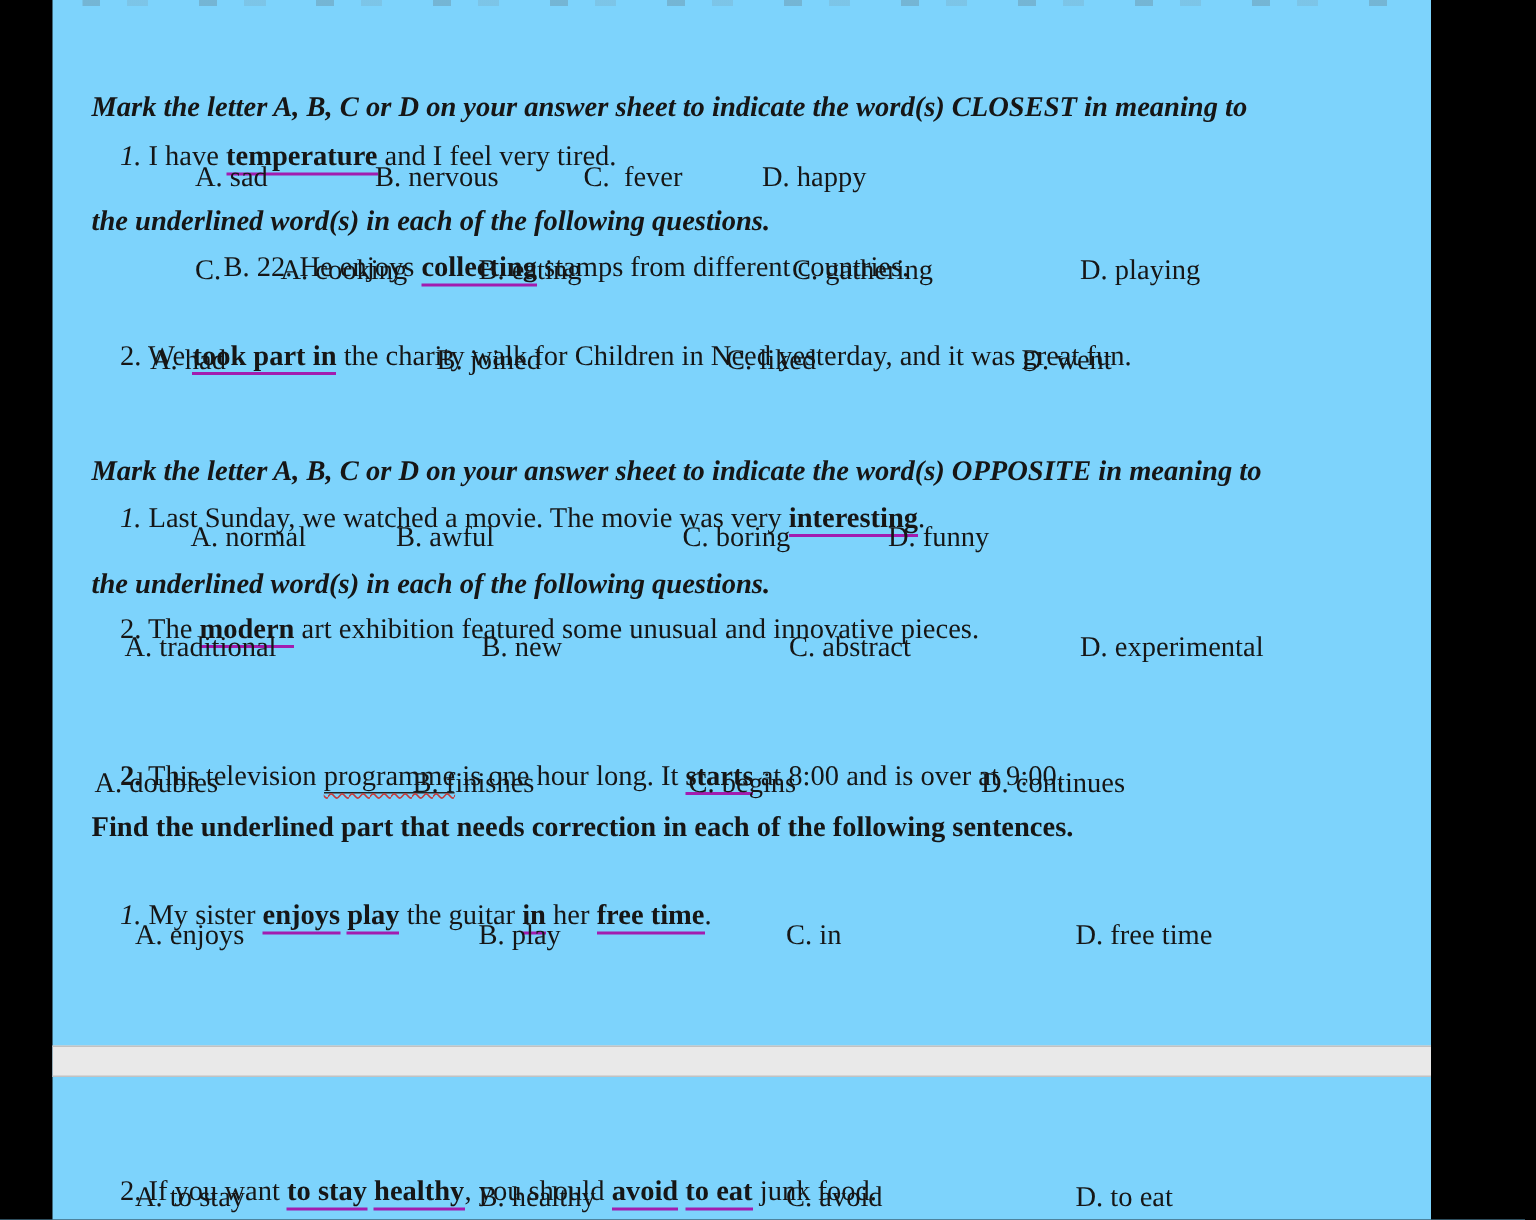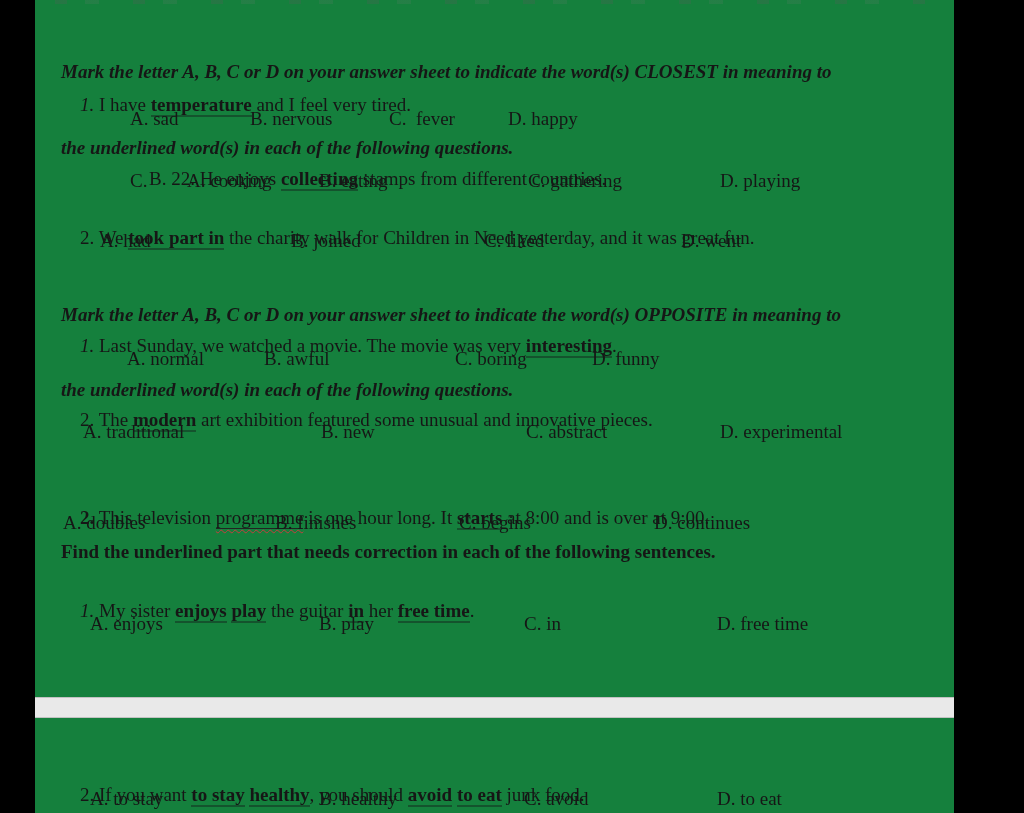--- a/index.html
+++ b/index.html
@@ -4,37 +4,37 @@
 <style>
   html,body{margin:0;padding:0;}
   body{
     width:1024px;height:813px;background:#000;position:relative;overflow:hidden;
     font-family:"Liberation Serif","DejaVu Serif",serif;
   }
   .letterbox{position:absolute;top:0;bottom:0;background:#000;}
   .letterbox.left{left:0;width:35px;}
   .letterbox.right{left:954px;width:70px;}
   .page{
-    position:absolute;left:35px;top:0;width:919px;height:813px;background:#15803d;
+    position:absolute;left:35px;top:0;width:919px;height:813px;background:#7dd3fc;
     color:#161616;font-size:19px;
   }
   .edge-artifact{
     position:absolute;left:20px;top:0;width:880px;height:4px;opacity:.45;
     background:repeating-linear-gradient(90deg,
       rgba(90,90,90,.55) 0 12px, transparent 12px 30px,
       rgba(120,120,120,.35) 30px 44px, transparent 44px 78px);
   }
   .para{position:absolute;left:26px;white-space:pre-wrap;line-height:23px;}
   .heading{font-weight:bold;font-style:italic;font-size:19px;}
   .heading .hline{display:block;line-height:30px;}
   .heading2 .hline{line-height:29px;}
   .bold-head{font-weight:bold;font-size:19px;}
   .inum{font-style:italic;}
   .bnum{font-weight:bold;}
-  .ku{font-weight:bold;border-bottom:2px solid #14532d;}
+  .ku{font-weight:bold;border-bottom:2px solid #a21caf;}
   .misspell{
     border-bottom:1px solid #222;
     text-decoration:underline wavy #c43c3c;
     text-decoration-thickness:1px;
     text-underline-offset:5px;
   }
   .optrow{position:absolute;left:0;width:100%;height:24px;}
   .opt{position:absolute;white-space:pre;line-height:23px;}
   .page-gap{
     position:absolute;left:0;width:100%;height:19px;background:#e9e9e9;

